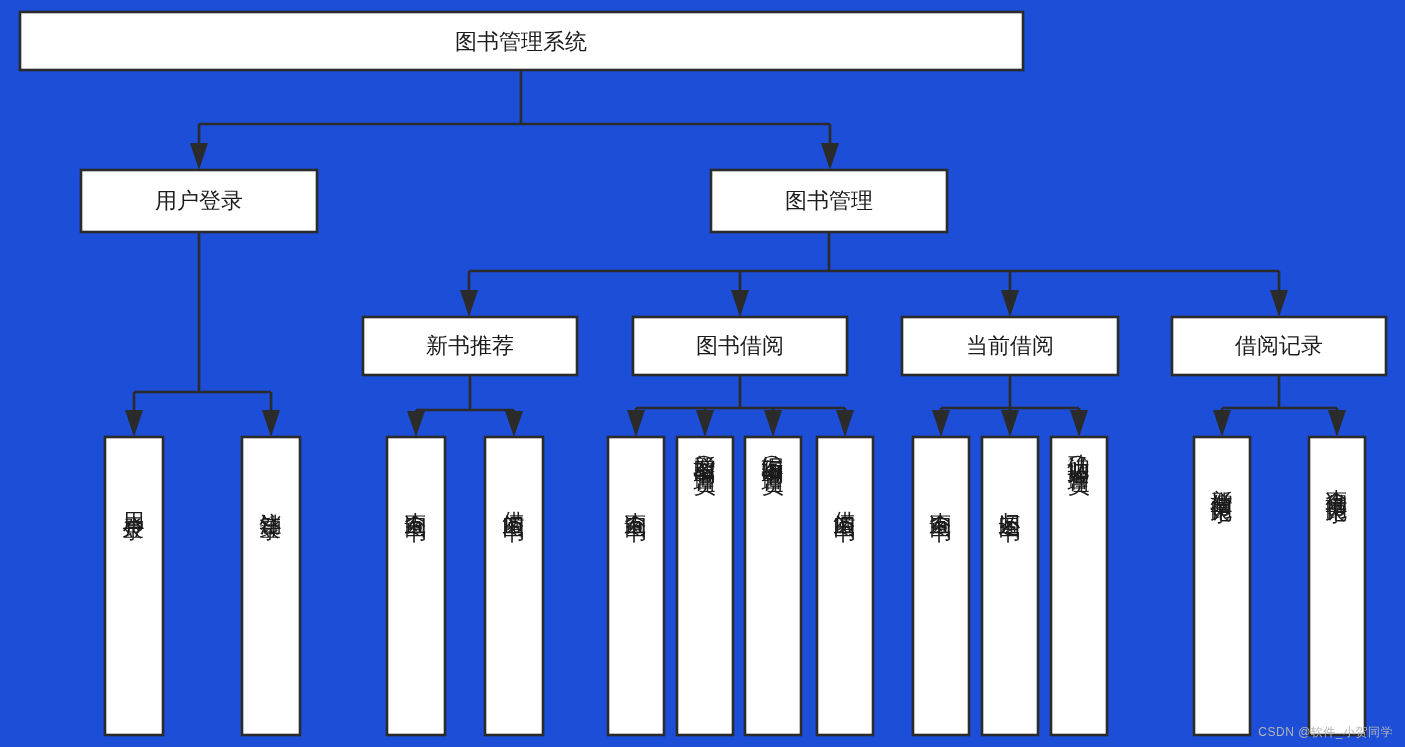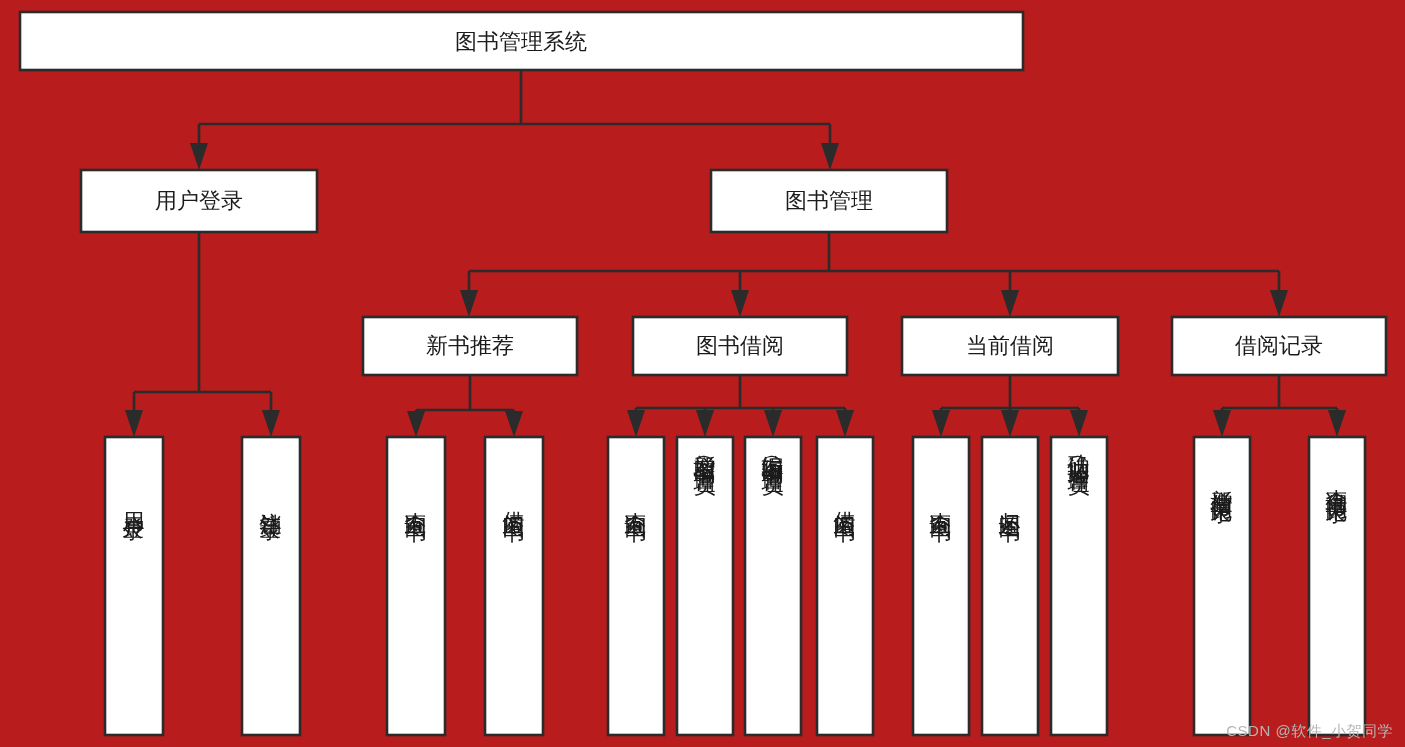--- a/index.html
+++ b/index.html
@@ -7,21 +7,21 @@
     padding: 0;
     background: #ffffff;
   }
   body {
     font-family: "Liberation Sans", sans-serif;
   }
   #diagram-root {
     position: relative;
     width: 1405px;
     height: 747px;
-    background: #b91c1c;
+    background: #1d4ed8;
     overflow: hidden;
   }
   svg.flow {
     position: absolute;
     left: 0;
     top: 0;
     width: 1405px;
     height: 747px;
     display: block;
   }
@@ -54,21 +54,21 @@
     text-anchor: middle;
     writing-mode: vertical-rl;
     glyph-orientation-vertical: 0;
     letter-spacing: 3px;
   }
   .watermark {
     position: absolute;
     right: 12px;
     bottom: 6px;
     font-family: "Liberation Sans", sans-serif;
-    font-size: 15px;
+    font-size: 12px;
     color: #b4b4b4;
     white-space: nowrap;
     letter-spacing: 0.5px;
   }
 </style>
 </head>
 <body>
 
 <div id="diagram-root">
 

